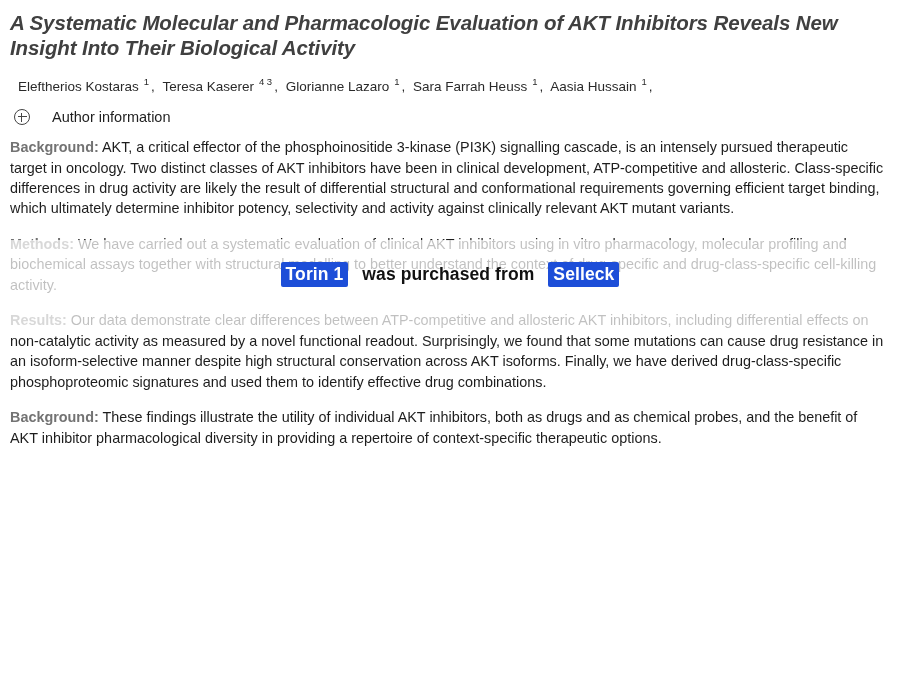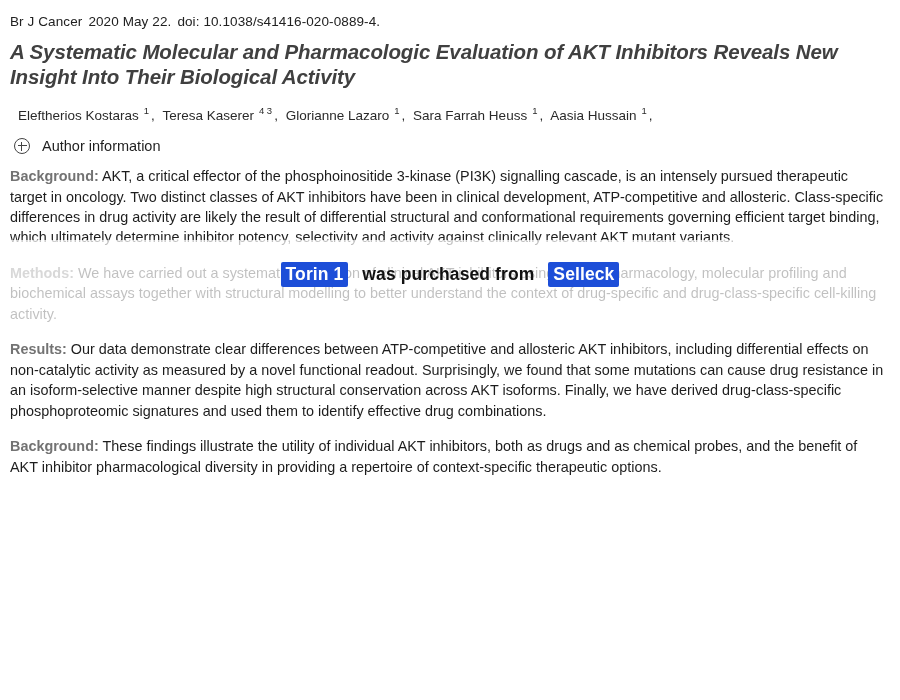--- a/index.html
+++ b/index.html
@@ -55,21 +55,21 @@
     vertical-align: super;
     margin-left: 5px;
     color: #2a2a2a;
   }
   .author-comma {
     margin: 0 4px 0 2px;
   }
   .author-info-row {
     display: flex;
     align-items: center;
-    gap: 12px;
+    gap: 22px;
     margin: 0 0 12px 6px;
     font-size: 14.5px;
     color: #1f1f1f;
     cursor: pointer;
     width: fit-content;
   }
   .plus-circle {
     width: 14px;
     height: 14px;
     border: 1.3px solid #444;
@@ -136,23 +136,20 @@
   }
   .overlay-mid {
     padding: 0 14px;
   }
 </style>
 </head>
 <body>
 
 <div class="page">
 
-  <div class="citation-line">
-    <span>Br J Cancer</span><span class="sep"></span><span>2020 May 22.</span><span class="sep"></span><span>doi: 10.1038/s41416-020-0889-4.</span>
-  </div>
 
   <h1 class="article-title">A Systematic Molecular and Pharmacologic Evaluation of AKT Inhibitors Reveals New Insight Into Their Biological Activity</h1>
 
   <div class="authors">
     <span class="author"><span class="author-name">Eleftherios Kostaras</span><span class="author-sup">1</span><span class="author-comma">,</span></span>
     <span class="author"><span class="author-name">Teresa Kaserer</span><span class="author-sup">4  3</span><span class="author-comma">,</span></span>
     <span class="author"><span class="author-name">Glorianne Lazaro</span><span class="author-sup">1</span><span class="author-comma">,</span></span>
     <span class="author"><span class="author-name">Sara Farrah Heuss</span><span class="author-sup">1</span><span class="author-comma">,</span></span>
     <span class="author"><span class="author-name">Aasia Hussain</span><span class="author-sup">1</span><span class="author-comma">,</span></span>
   </div>

